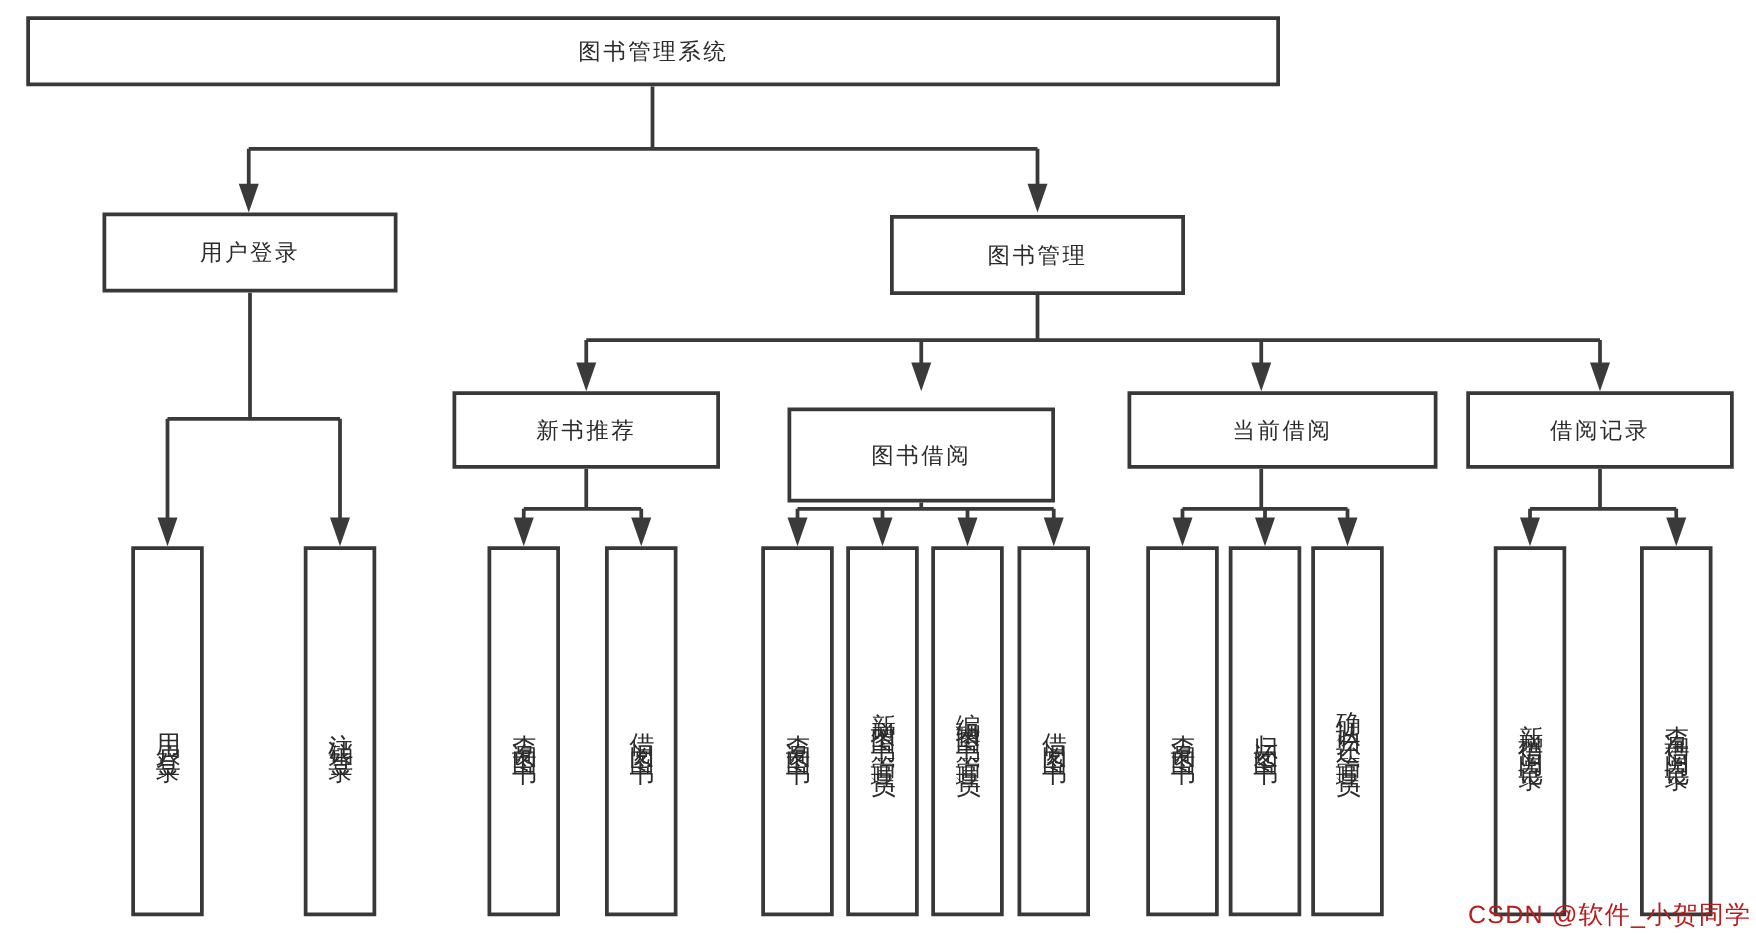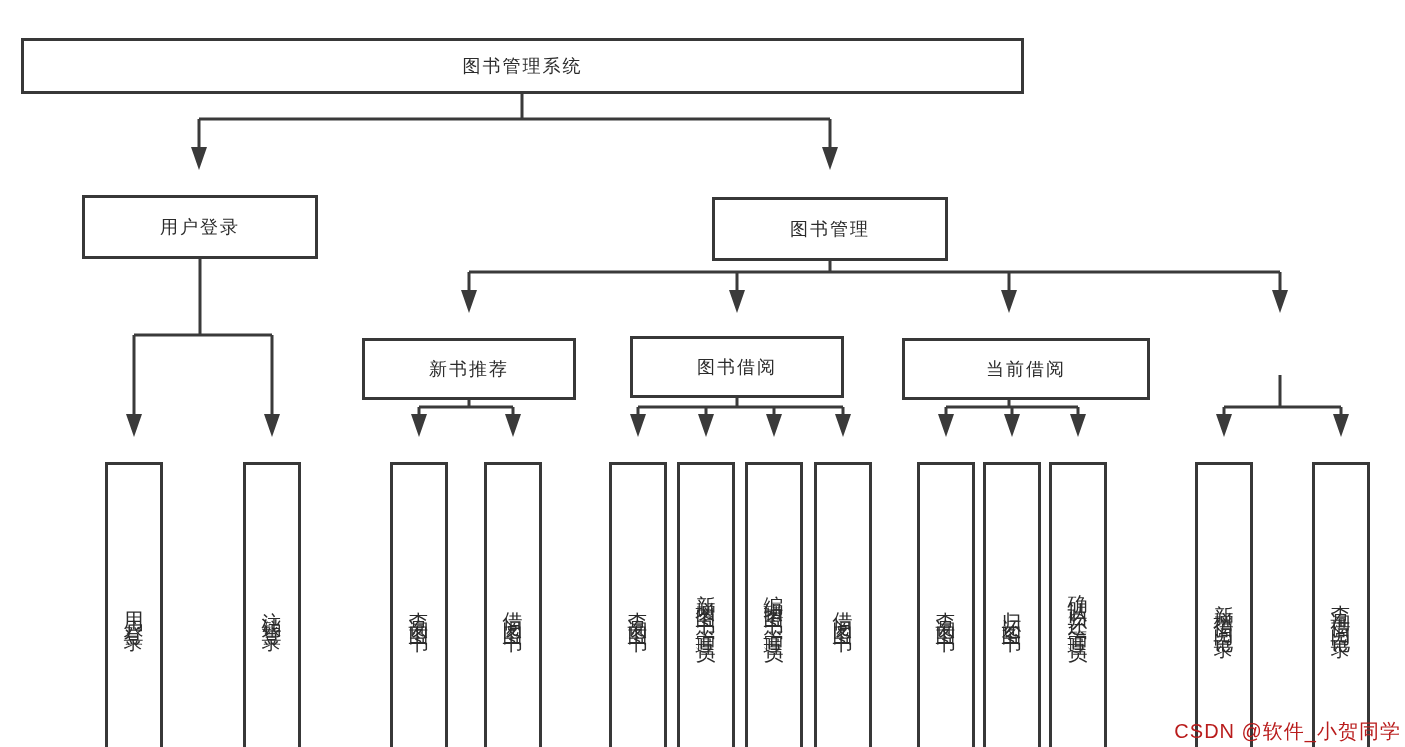--- a/index.html
+++ b/index.html
@@ -20,21 +20,20 @@
   .node {
     position: absolute;
     box-sizing: border-box;
     background: #ffffff;
     border: 3px solid #383838;
     color: #2b2b2b;
     display: flex;
     align-items: center;
     justify-content: center;
     text-align: left;
-    margin-top: 25px;
   }
   .h-node {
     font-size: 18px;
     letter-spacing: 2px;
     white-space: nowrap;
   }
   .v-node {
     writing-mode: vertical-rl;
     text-orientation: mixed;
     font-size: 20px;
@@ -107,22 +106,23 @@
       <polygon class="arrow" points="1333,414 1349,414 1341,437"></polygon>
     </g>
   </svg>
 
   <div class="node h-node" style="left:21px; top:13px; width:1003px; height:56px;">图书管理系统</div>
 
   <div class="node h-node" style="left:82px; top:170px; width:236px; height:64px;">用户登录</div>
   <div class="node h-node" style="left:712px; top:172px; width:236px; height:64px;">图书管理</div>
 
   <div class="node h-node" style="left:362px; top:313px; width:214px; height:62px;">新书推荐</div>
-  <div class="node h-node" style="left:630px; top:311px; width:214px; height:62px;">图书借阅</div>
+  <div class="node h-node" style="left:630px; top:326px; width:214px; height:76px;">图书借阅</div>
   <div class="node h-node" style="left:902px; top:313px; width:248px; height:62px;">当前借阅</div>
+  <div class="node h-node" style="left:1173px; top:313px; width:214px; height:62px;">借阅记录</div>
 
   <div class="node v-node" style="left:105px; top:437px; width:58px; height:296px;">用户登录</div>
   <div class="node v-node" style="left:243px; top:437px; width:58px; height:296px;">注销登录</div>
 
   <div class="node v-node" style="left:390px; top:437px; width:58px; height:296px;">查询图书</div>
   <div class="node v-node" style="left:484px; top:437px; width:58px; height:296px;">借阅图书</div>
 
   <div class="node v-node" style="left:609px; top:437px; width:58px; height:296px;">查询图书</div>
   <div class="node v-node" style="left:677px; top:437px; width:58px; height:296px;">新增图书（管理员）</div>
   <div class="node v-node" style="left:745px; top:437px; width:58px; height:296px;">编辑图书（管理员）</div>

